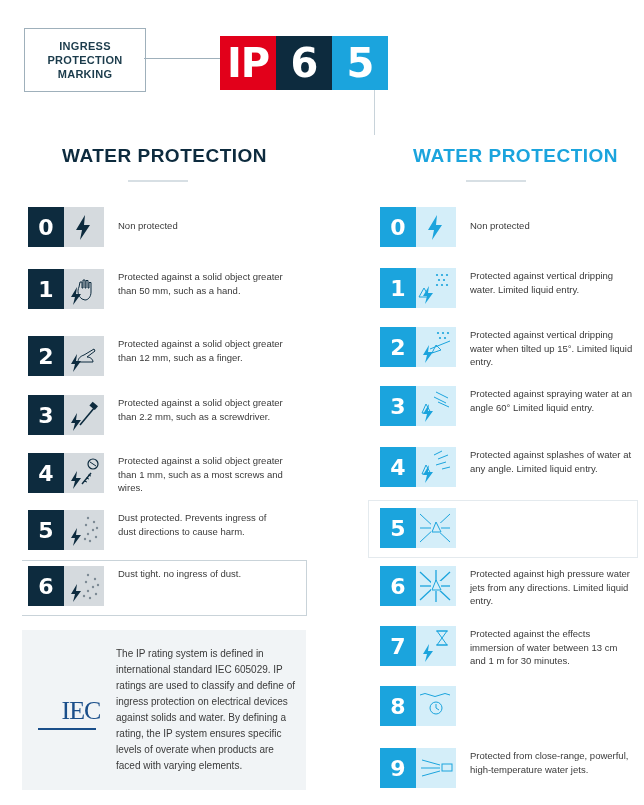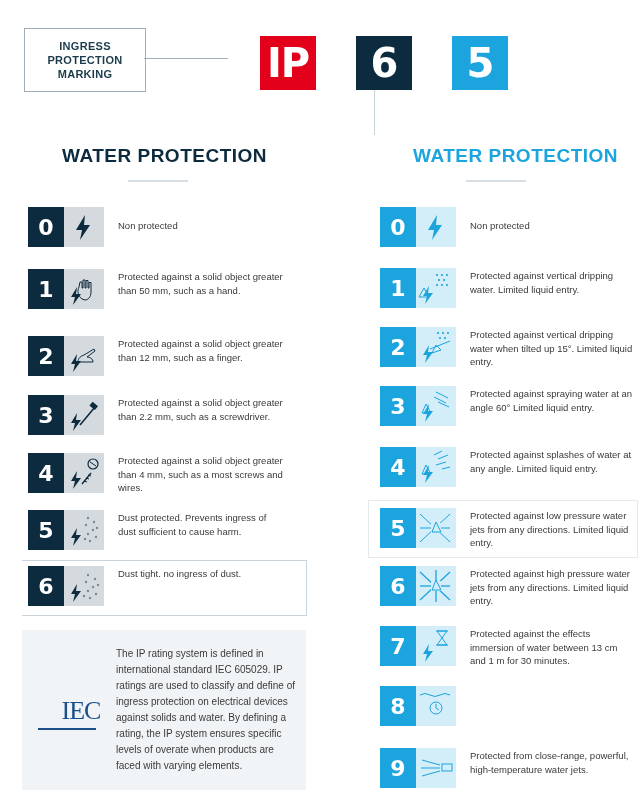--- a/index.html
+++ b/index.html
@@ -25,21 +25,20 @@
     font-size:11px;font-weight:bold;line-height:14px;color:#1b3b4b;letter-spacing:.3px;
   }
   .ipm-line{
     position:absolute;left:140px;top:58px;width:84px;height:1px;background:#9fb0bb;
   }
   .ip-code{position:absolute;left:216px;top:36px;display:flex;height:54px;}
   .ip-code .seg{
     width:56px;height:54px;display:flex;align-items:center;justify-content:center;
     font-size:40px;font-weight:bold;color:#fff;font-family:"DejaVu Sans", sans-serif;
     letter-spacing:-1px;
-    margin-left:40px;
   }
   .seg-ip{width:62px;background:#e2001a;}
   .seg-6{background:#0d2b3e;}
   .seg-5{background:#1ba4dd;}
 
   
   .vline{position:absolute;left:370px;top:90px;width:1px;height:45px;background:#c8d3da;}
 
   
   .col-title{
@@ -209,21 +208,21 @@
           <line x1="18" y1="31" x2="27" y2="20" stroke="#0d2b3e" stroke-width="1.4"></line>
           <path d="M20 28 l3 1 M22 25 l3 1 M24 22 l3 1" stroke="#0d2b3e" stroke-width="1"></path>
         </svg>
         <div class="bolt">
           <svg width="12" height="18" viewBox="0 0 12 18">
               <polygon points="7,0 1,10 5,10 3,18 11,7 6,7" fill="#0d2b3e"></polygon>
             </svg>
         </div>
       </div>
     </div>
-    <div class="desc">Protected against a solid object greater than 4 mm, such as a most screws and wires.</div>
+    <div class="desc">Protected against a solid object greater than 1 mm, such as a most screws and wires.</div>
   </div>
 
   <div class="row" style="left:28px;top:510px;">
     <div class="badge">
       <div class="num solid">5</div>
       <div class="pic solid">
         <svg width="40" height="40" viewBox="0 0 40 40">
           <g fill="#7c8a94">
             <circle cx="24" cy="8" r="1.2"></circle>
               <circle cx="30" cy="12" r="1.2"></circle>
@@ -236,21 +235,21 @@
               <circle cx="21" cy="29" r="1.2"></circle>
           </g>
         </svg>
         <div class="bolt">
           <svg width="12" height="18" viewBox="0 0 12 18">
               <polygon points="7,0 1,10 5,10 3,18 11,7 6,7" fill="#0d2b3e"></polygon>
             </svg>
         </div>
       </div>
     </div>
-    <div class="desc">Dust protected. Prevents ingress of dust sufficient to cause harm.</div>
+    <div class="desc">Dust protected. Prevents ingress of dust directions to cause harm.</div>
   </div>
 
   <div class="row" style="left:28px;top:566px;">
     <div class="badge">
       <div class="num solid">6</div>
       <div class="pic solid">
         <svg width="40" height="40" viewBox="0 0 40 40">
           <g fill="#7c8a94">
             <circle cx="24" cy="9" r="1.2"></circle>
               <circle cx="31" cy="13" r="1.2"></circle>
@@ -390,21 +389,20 @@
           <g stroke="#1ba4dd" stroke-width="1" fill="none">
             <line x1="4" y1="6" x2="34" y2="34"></line>
               <line x1="34" y1="6" x2="4" y2="34"></line>
             <line x1="4" y1="20" x2="34" y2="20"></line>
           </g>
           <rect x="15" y="15" width="10" height="10" fill="#d4eef9"></rect>
           <polygon points="20,14 16,24 25,24" fill="none" stroke="#1ba4dd" stroke-width="1"></polygon>
         </svg>
       </div>
     </div>
-    <div class="desc">Protected against low pressure water jets from any directions. Limited liquid entry.</div>
   </div>
 
   <div class="row" style="left:380px;top:566px;">
     <div class="badge">
       <div class="num water">6</div>
       <div class="pic water">
         <svg width="40" height="40" viewBox="0 0 40 40">
           <g stroke="#1ba4dd" stroke-width="1.3" fill="none">
             <line x1="4" y1="6" x2="34" y2="34"></line>
               <line x1="34" y1="6" x2="4" y2="34"></line>

